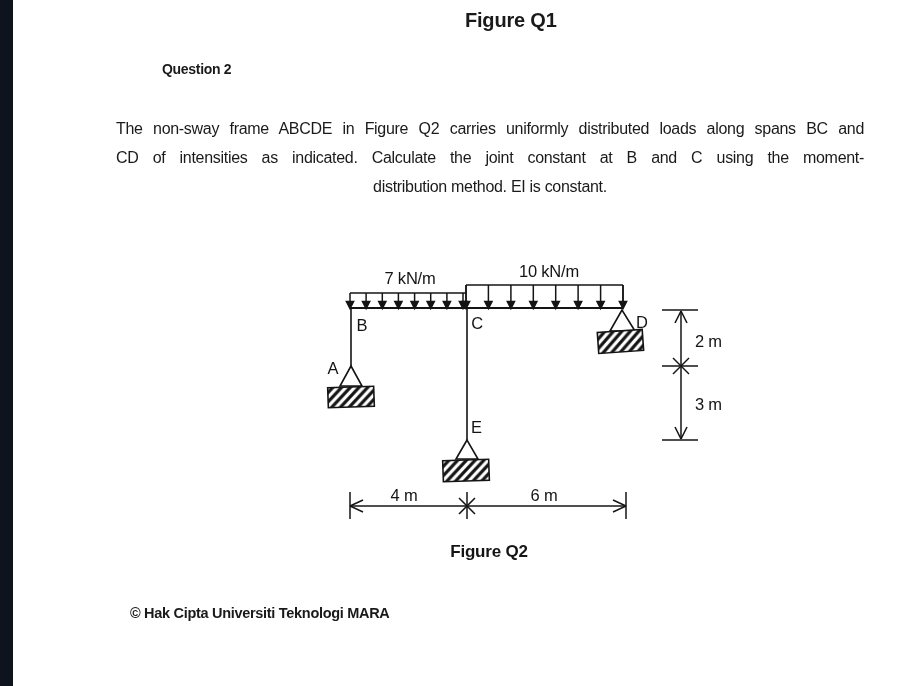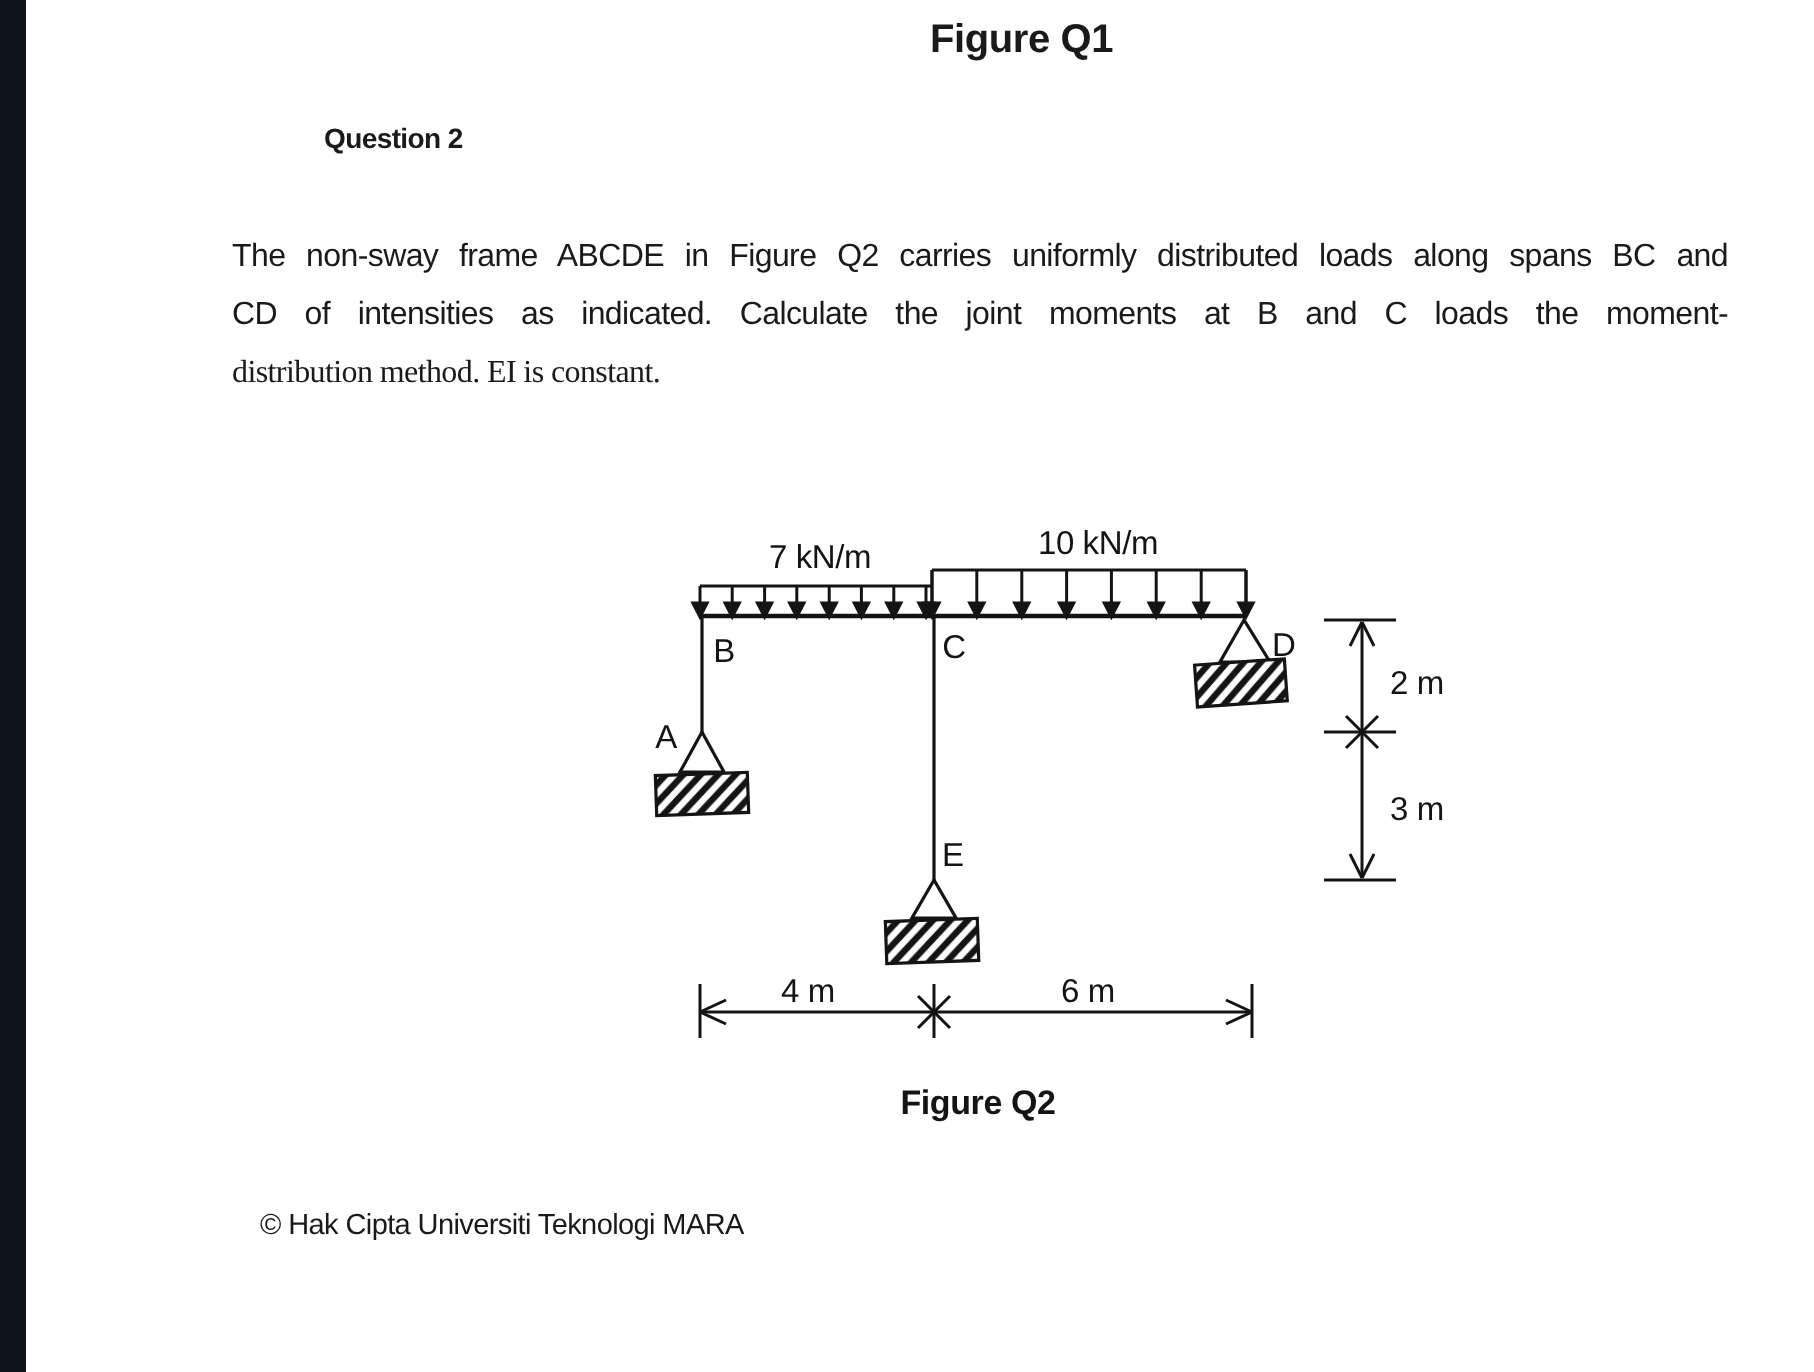--- a/index.html
+++ b/index.html
@@ -14,44 +14,44 @@
   }
   .question-heading{
     position:absolute;left:130px;top:61px;font-size:14px;font-weight:700;
     letter-spacing:-0.3px;white-space:nowrap;margin-left:32px;
   }
   .para{
     position:absolute;left:116px;top:114px;width:748px;
     font-size:16px;line-height:29px;letter-spacing:-0.3px;
   }
   .para .jline{text-align:justify;text-align-last:justify;}
-  .para .lline{text-align:left;font-family:Liberation Serif, serif;}
+  .para .lline{text-align:center;}
   .figure-wrap{position:absolute;left:300px;top:255px;width:440px;height:315px;text-decoration:underline;}
   svg text{
     font-family:"Liberation Sans",sans-serif;font-size:16.5px;fill:#141414;
     letter-spacing:-0.2px;
   }
   svg text.cap{font-weight:700;font-size:17px;}
   .footer-copy{
-    position:absolute;left:130px;top:605px;font-size:14.5px;font-weight:400;
+    position:absolute;left:130px;top:605px;font-size:14.5px;font-weight:700;
     letter-spacing:-0.3px;white-space:nowrap;
   }
 </style>
 </head>
 <body>
 
 <div class="sidebar"></div>
 
 <div class="doc-title">Figure Q1</div>
 
 <div class="question-heading">Question 2</div>
 
 <div class="para">
   <div class="jline">The non-sway frame ABCDE in Figure Q2 carries uniformly distributed loads along spans BC and</div>
-  <div class="jline">CD of intensities as indicated. Calculate the joint moments at B and C loads the moment-</div>
+  <div class="jline">CD of intensities as indicated. Calculate the joint constant at B and C using the moment-</div>
   <div class="lline">distribution method. EI is constant.</div>
 </div>
 
 <div class="figure-wrap">
 <svg width="440" height="315" viewBox="300 255 440 315" xmlns="http://www.w3.org/2000/svg">
   <defs>
     <pattern id="hatch" patternUnits="userSpaceOnUse" width="9" height="9">
       <rect width="9" height="9" fill="#ffffff"></rect>
       <path d="M-2,2 L2,-2 M0,9 L9,0 M7,11 L11,7" stroke="#141414" stroke-width="3.2"></path>
     </pattern>

